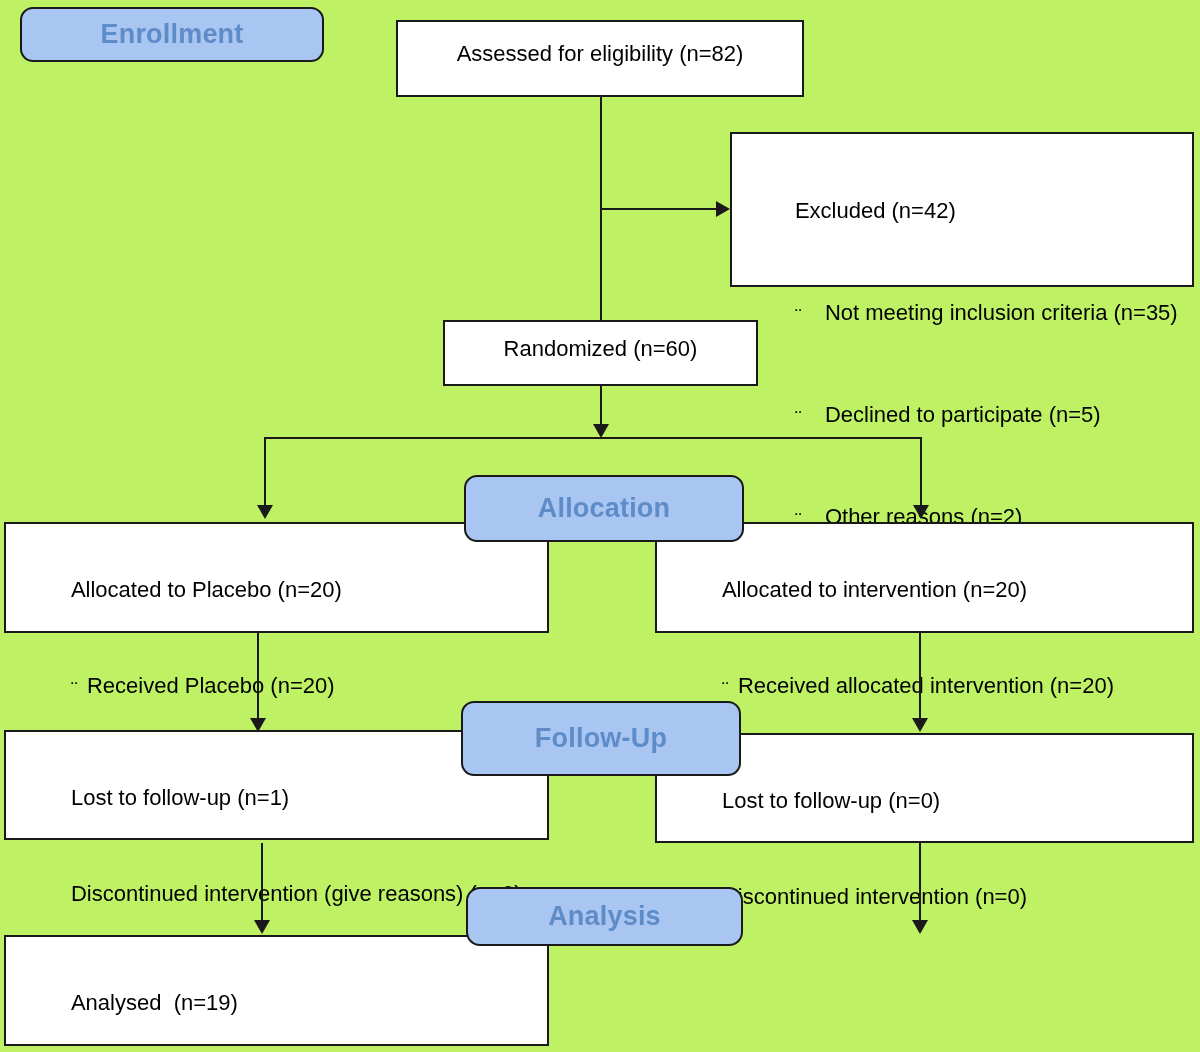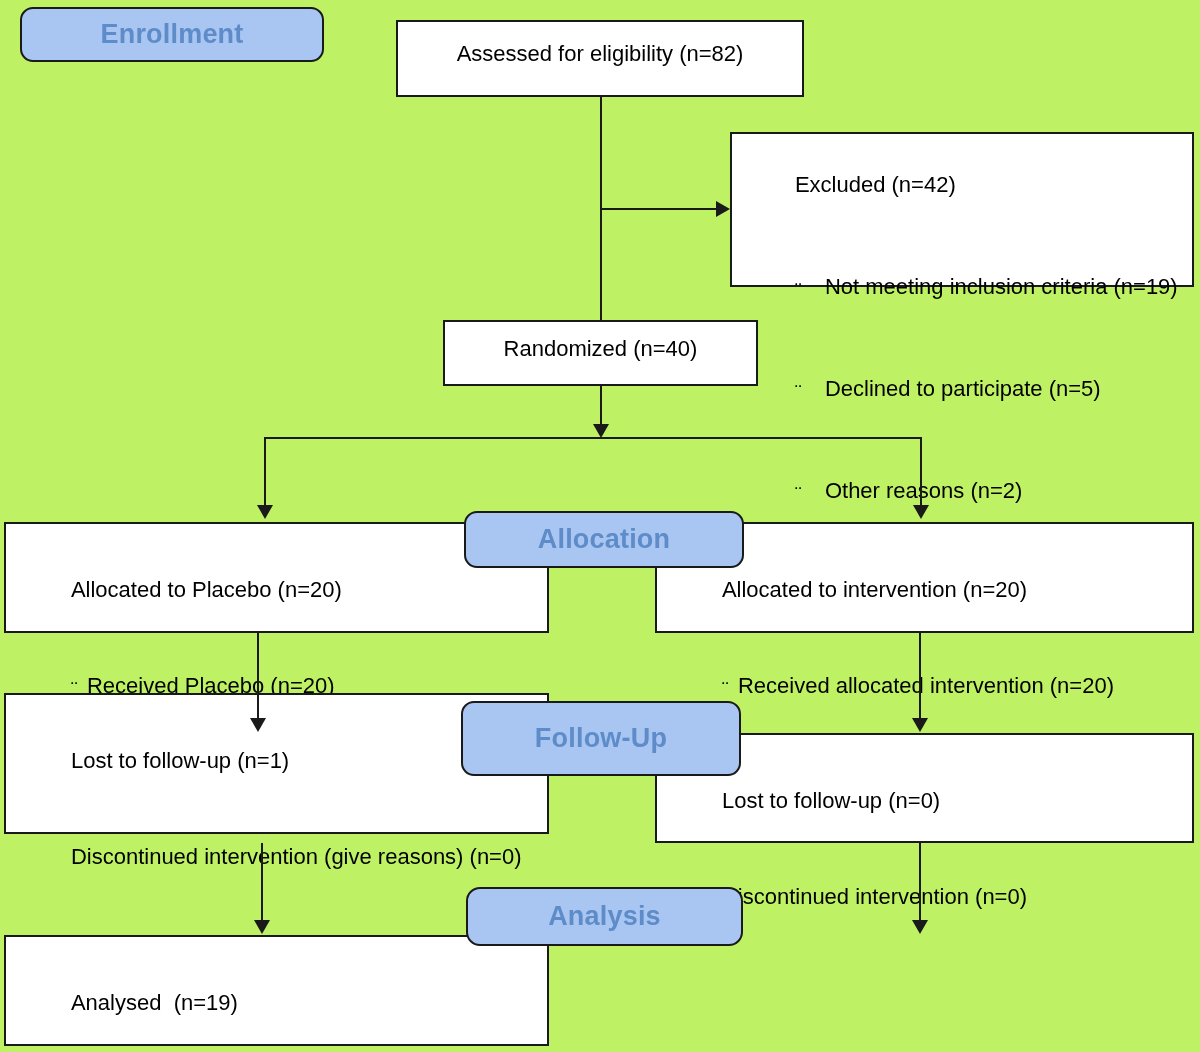--- a/index.html
+++ b/index.html
@@ -74,49 +74,49 @@
     border-left:14px solid var(--connector);
   }
 </style>
 </head>
 <body>
 
 <div id="canvas">
 
   <div class="stage" style="left:20px;top:7px;width:304px;height:55px;">Enrollment</div>
 
-  <div class="stage" style="left:464px;top:475px;width:280px;height:57px;margin-top:36px;">Allocation</div>
+  <div class="stage" style="left:464px;top:475px;width:280px;height:67px;">Allocation</div>
 
   <div class="stage" style="left:461px;top:701px;width:280px;height:75px;">Follow-Up</div>
 
   <div class="stage" style="left:466px;top:887px;width:277px;height:59px;border-radius:14px;">Analysis</div>
 
   <div class="fbox center" style="left:396px;top:20px;width:408px;height:77px;padding-bottom:10px;">
     <span class="txt">Assessed for eligibility (n=82)</span>
   </div>
 
   <div class="fbox tall" style="left:730px;top:132px;width:464px;height:155px;">
-    <div class="pad" style="padding:0 14px;">
+    <div class="pad" style="padding:26px 14px;">
       <div class="line">
         <span class="txt">Excluded (n=42)</span>
       </div>
       <div class="line">
-        <span class="blt blt-wide">¨</span><span class="txt">Not meeting inclusion criteria (n=19)</span>
+        <span class="blt blt-wide">¨</span><span class="txt">Not meeting inclusion criteria (n=35)</span>
       </div>
       <div class="line">
         <span class="blt blt-wide">¨</span><span class="txt">Declined to participate (n=5)</span>
       </div>
       <div class="line">
         <span class="blt blt-wide">¨</span><span class="txt">Other reasons (n=2)</span>
       </div>
     </div>
   </div>
 
   <div class="fbox center" style="left:443px;top:320px;width:315px;height:66px;padding-bottom:8px;">
-    <span class="txt">Randomized (n=40)</span>
+    <span class="txt">Randomized (n=60)</span>
   </div>
 
   <div class="fbox" style="left:4px;top:522px;width:545px;height:111px;">
     <div class="pad">
       <div class="line">
         <span class="txt">Allocated to Placebo (n=20)</span>
       </div>
       <div class="line">
         <span class="blt">¨</span><span class="txt">Received Placebo (n=20)</span>
       </div>
@@ -127,21 +127,21 @@
     <div class="pad">
       <div class="line">
         <span class="txt">Allocated to intervention (n=20)</span>
       </div>
       <div class="line">
         <span class="blt">¨</span><span class="txt">Received allocated intervention (n=20)</span>
       </div>
     </div>
   </div>
 
-  <div class="fbox" style="left:4px;top:693px;width:545px;height:141px;">
+  <div class="fbox" style="left:4px;top:730px;width:545px;height:110px;">
     <div class="pad">
       <div class="line">
         <span class="txt">Lost to follow-up (n=1)</span>
       </div>
       <div class="line">
         <span class="txt">Discontinued intervention (give reasons) (n=0)</span>
       </div>
     </div>
   </div>
 

